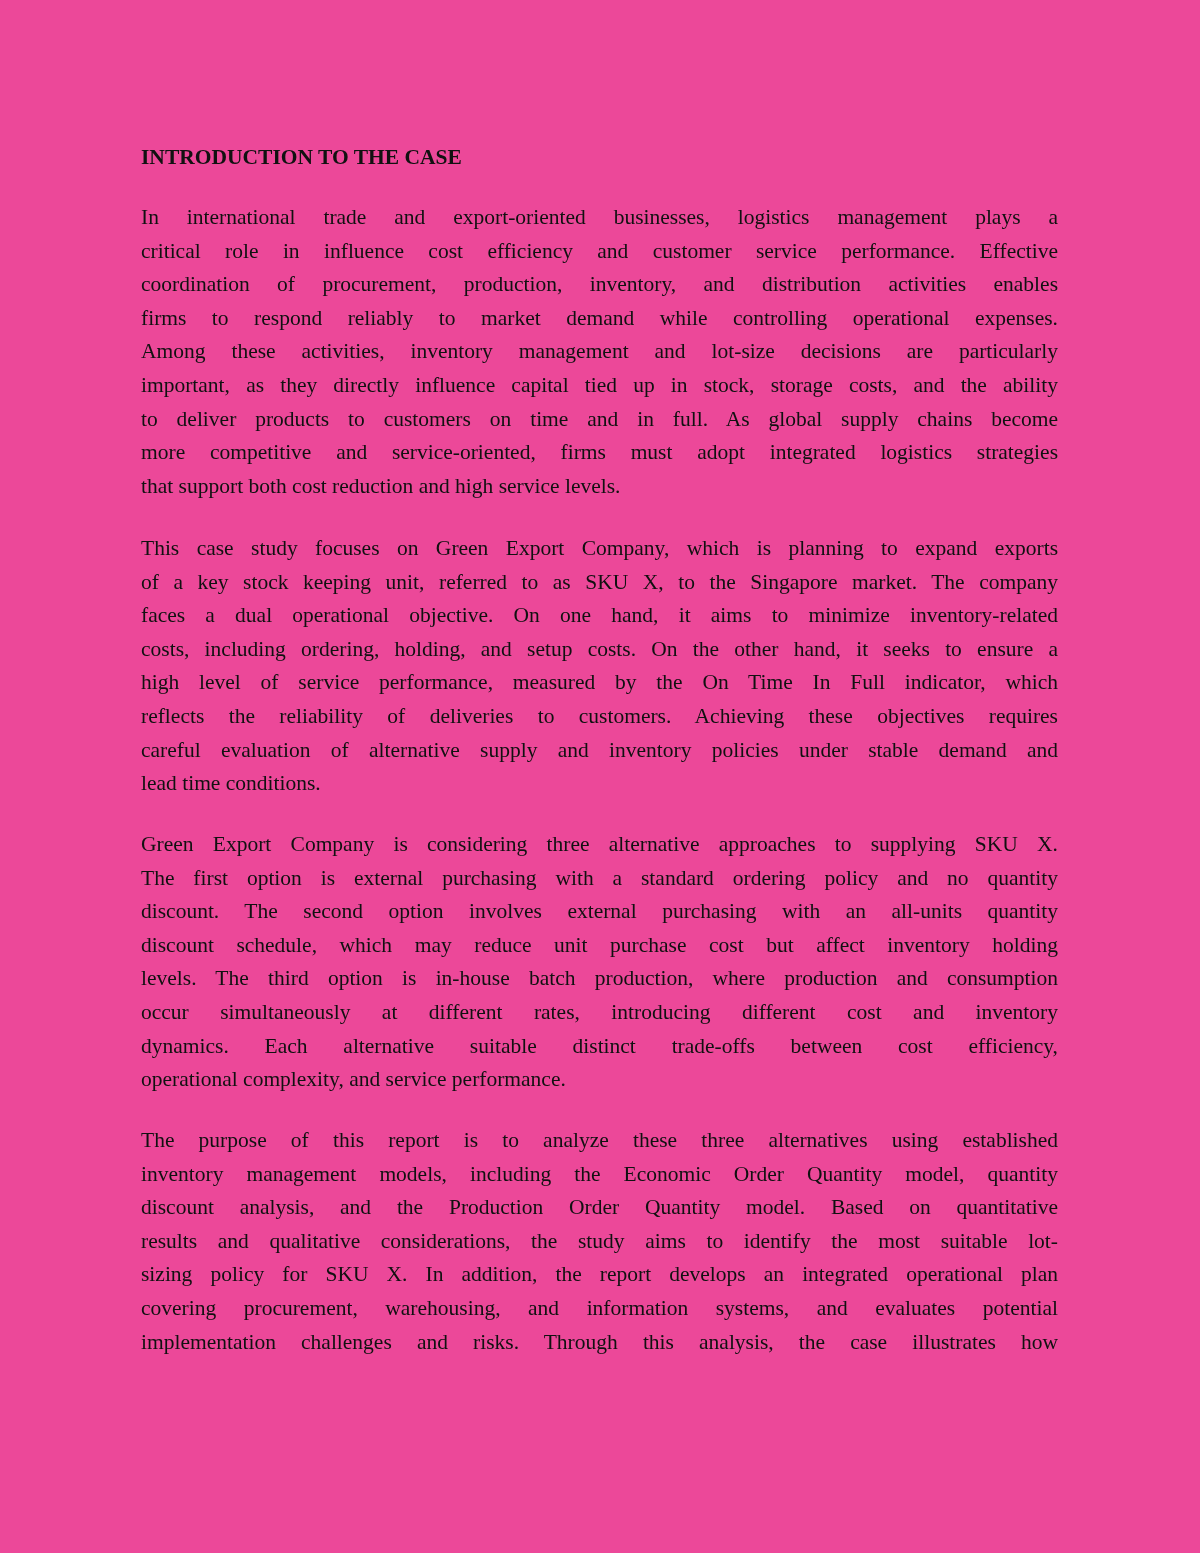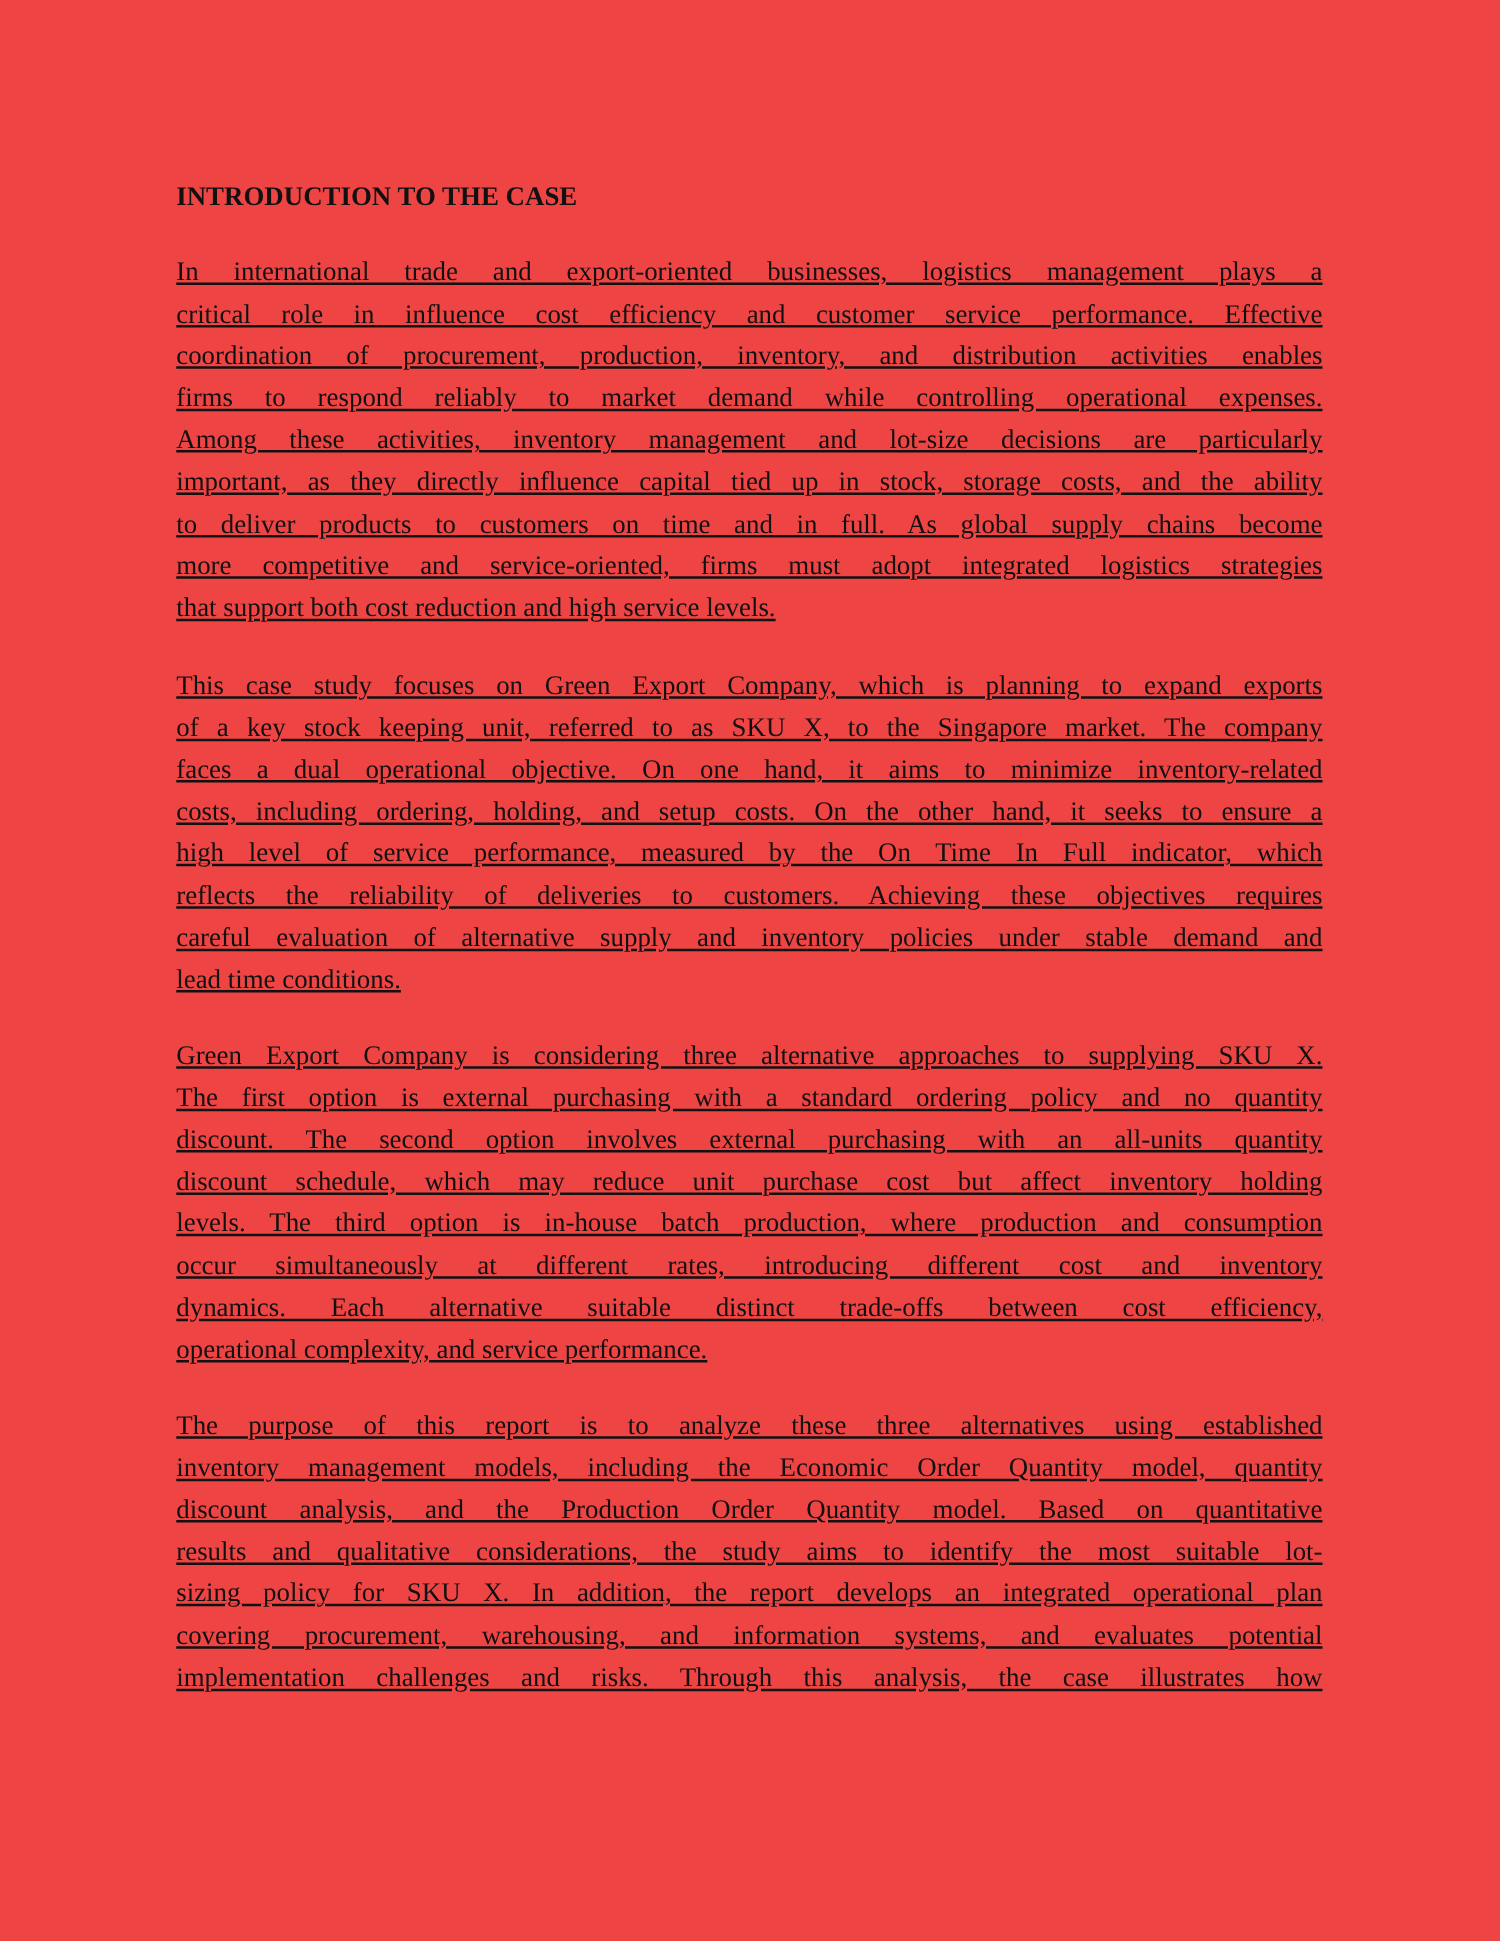--- a/index.html
+++ b/index.html
@@ -11,21 +11,21 @@
       width: 1200px;
       height: 1553px;
       position: relative;
       overflow: hidden;
     }
     .page {
       position: absolute;
       left: 0; top: 0;
       width: 1200px;
       height: 1553px;
-      background: #ef4444;
+      background: #ec4899;
     }
     .heading {
       position: absolute;
       left: 141px;
       top: 145px;
       font-family: "Liberation Serif", "DejaVu Serif", serif;
       font-weight: bold;
       font-size: 21.5px;
       color: #111111;
       white-space: nowrap;
@@ -51,21 +51,20 @@
     .line.last {
       text-align-last: left;
     }
     
     .line > span {
       display: block;
       width: 917px;
       text-align: justify;
       text-align-last: justify;
       white-space: normal;
-      text-decoration: underline;
     }
     .line.last > span {
       text-align-last: left;
     }
   </style>
 </head>
 <body>
 
 <div class="page">
 

